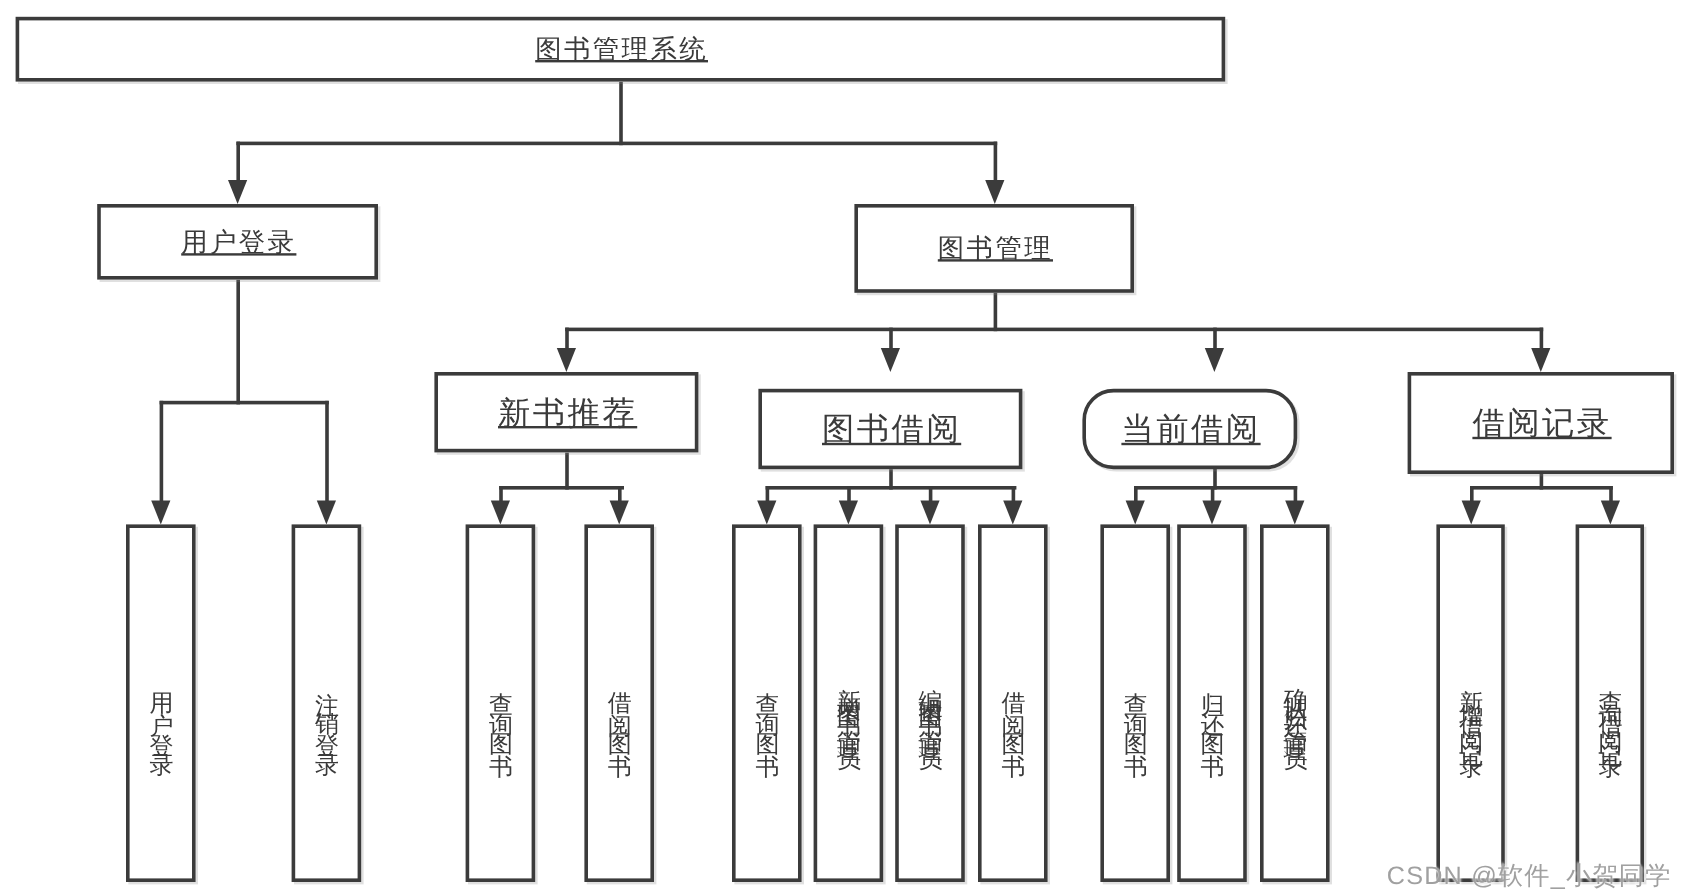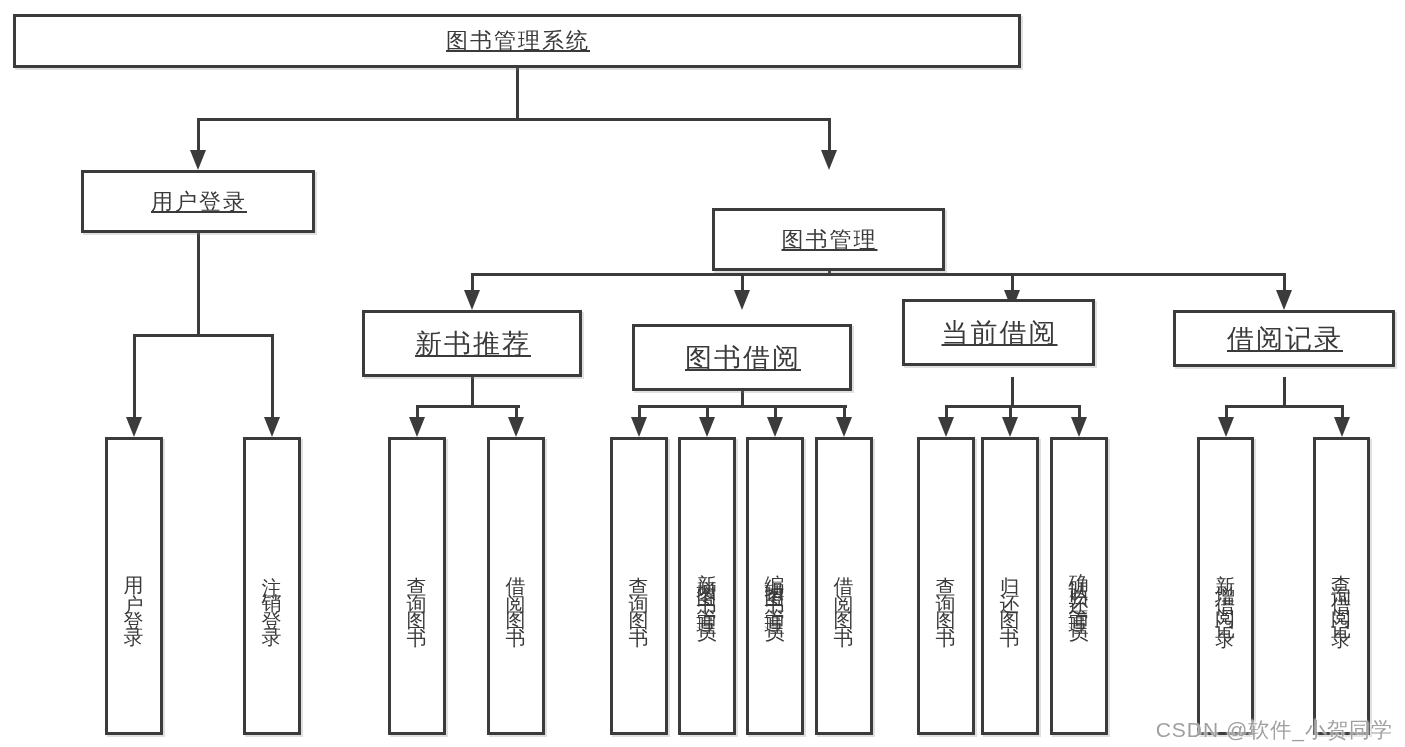--- a/index.html
+++ b/index.html
@@ -49,21 +49,21 @@
   <div class="line v" style="left:515.5px;top:68px;height:53px;"></div>
   <div class="line h" style="left:196.5px;top:118px;width:634px;"></div>
   <div class="line v" style="left:196.5px;top:118px;height:34px;"></div>
   <div class="arrow" style="left:190px;top:150px;"></div>
   <div class="line v" style="left:827.5px;top:118px;height:34px;"></div>
   <div class="arrow" style="left:821px;top:150px;"></div>
 
   <div class="node" style="left:81px;top:170px;width:234px;height:63px;">
     <span class="hlabel">用户登录</span>
   </div>
-  <div class="node" style="left:712px;top:170px;width:233px;height:63px;margin-top:38px;">
+  <div class="node" style="left:712px;top:170px;width:233px;height:74px;">
     <span class="hlabel">图书管理</span>
   </div>
 
   <div class="line v" style="left:196.5px;top:233px;height:104px;"></div>
   <div class="line h" style="left:132.5px;top:334px;width:141px;"></div>
   <div class="line v" style="left:132.5px;top:334px;height:85px;"></div>
   <div class="arrow" style="left:126px;top:417px;"></div>
   <div class="line v" style="left:270.5px;top:334px;height:85px;"></div>
   <div class="arrow" style="left:264px;top:417px;"></div>
 
@@ -77,24 +77,24 @@
   <div class="arrow" style="left:1004px;top:290px;"></div>
   <div class="line v" style="left:1282.5px;top:273px;height:19px;"></div>
   <div class="arrow" style="left:1276px;top:290px;"></div>
 
   <div class="node l3" style="left:362px;top:310px;width:220px;height:67px;">
     <span class="hlabel">新书推荐</span>
   </div>
   <div class="node l3" style="left:632px;top:324px;width:220px;height:67px;">
     <span class="hlabel">图书借阅</span>
   </div>
-  <div class="node l3" style="left:902px;top:299px;width:193px;height:67px;">
+  <div class="node l3" style="left:902px;top:324px;width:179px;height:67px;border-radius:26px;">
     <span class="hlabel">当前借阅</span>
   </div>
-  <div class="node l3" style="left:1173px;top:310px;width:222px;height:57px;">
+  <div class="node l3" style="left:1173px;top:310px;width:222px;height:85px;">
     <span class="hlabel">借阅记录</span>
   </div>
 
   <div class="line v" style="left:470.5px;top:377px;height:31px;"></div>
   <div class="line h" style="left:415.5px;top:405px;width:104px;"></div>
   <div class="line v" style="left:415.5px;top:405px;height:14px;"></div>
   <div class="arrow" style="left:409px;top:417px;"></div>
   <div class="line v" style="left:514.5px;top:405px;height:14px;"></div>
   <div class="arrow" style="left:508px;top:417px;"></div>
 

